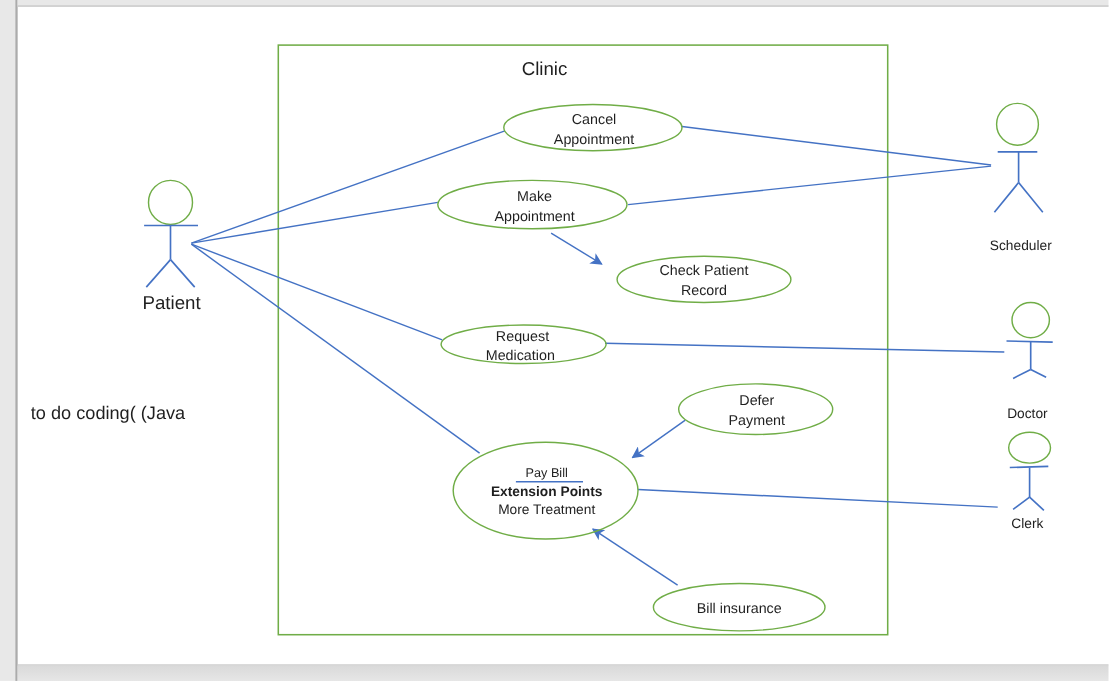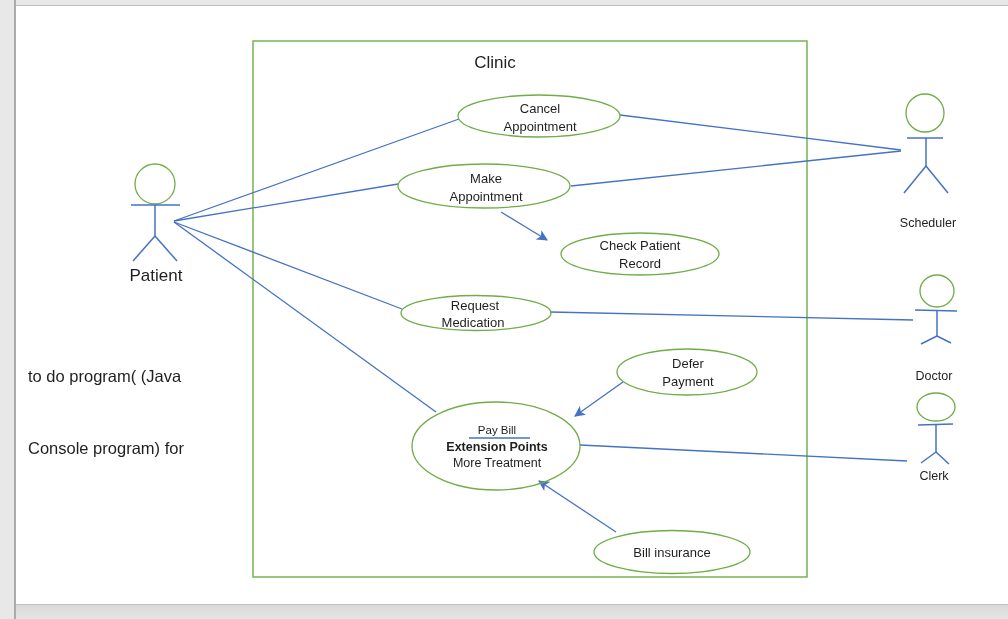--- a/index.html
+++ b/index.html
@@ -40,22 +40,21 @@
 </style>
 </head>
 <body>
 
 <div class="screen">
 
   <div class="left-gutter"></div>
   <div class="top-gutter"></div>
 
   <div class="note">
-    <div>to do program( (Java</div>
-    <div>Console program) for</div>
+    <div>to do coding( (Java</div>
     
     
   </div>
 
   <svg width="1008" height="619" viewBox="0 0 1008 619">
     <defs>
       <marker id="arrow" viewBox="0 0 10 10" refX="9" refY="5" markerWidth="11" markerHeight="11" markerUnits="userSpaceOnUse" orient="auto-start-reverse">
         <path d="M0,0 L10,5 L0,10 L2.6,5 z" fill="#4472C4"></path>
       </marker>
     </defs>

